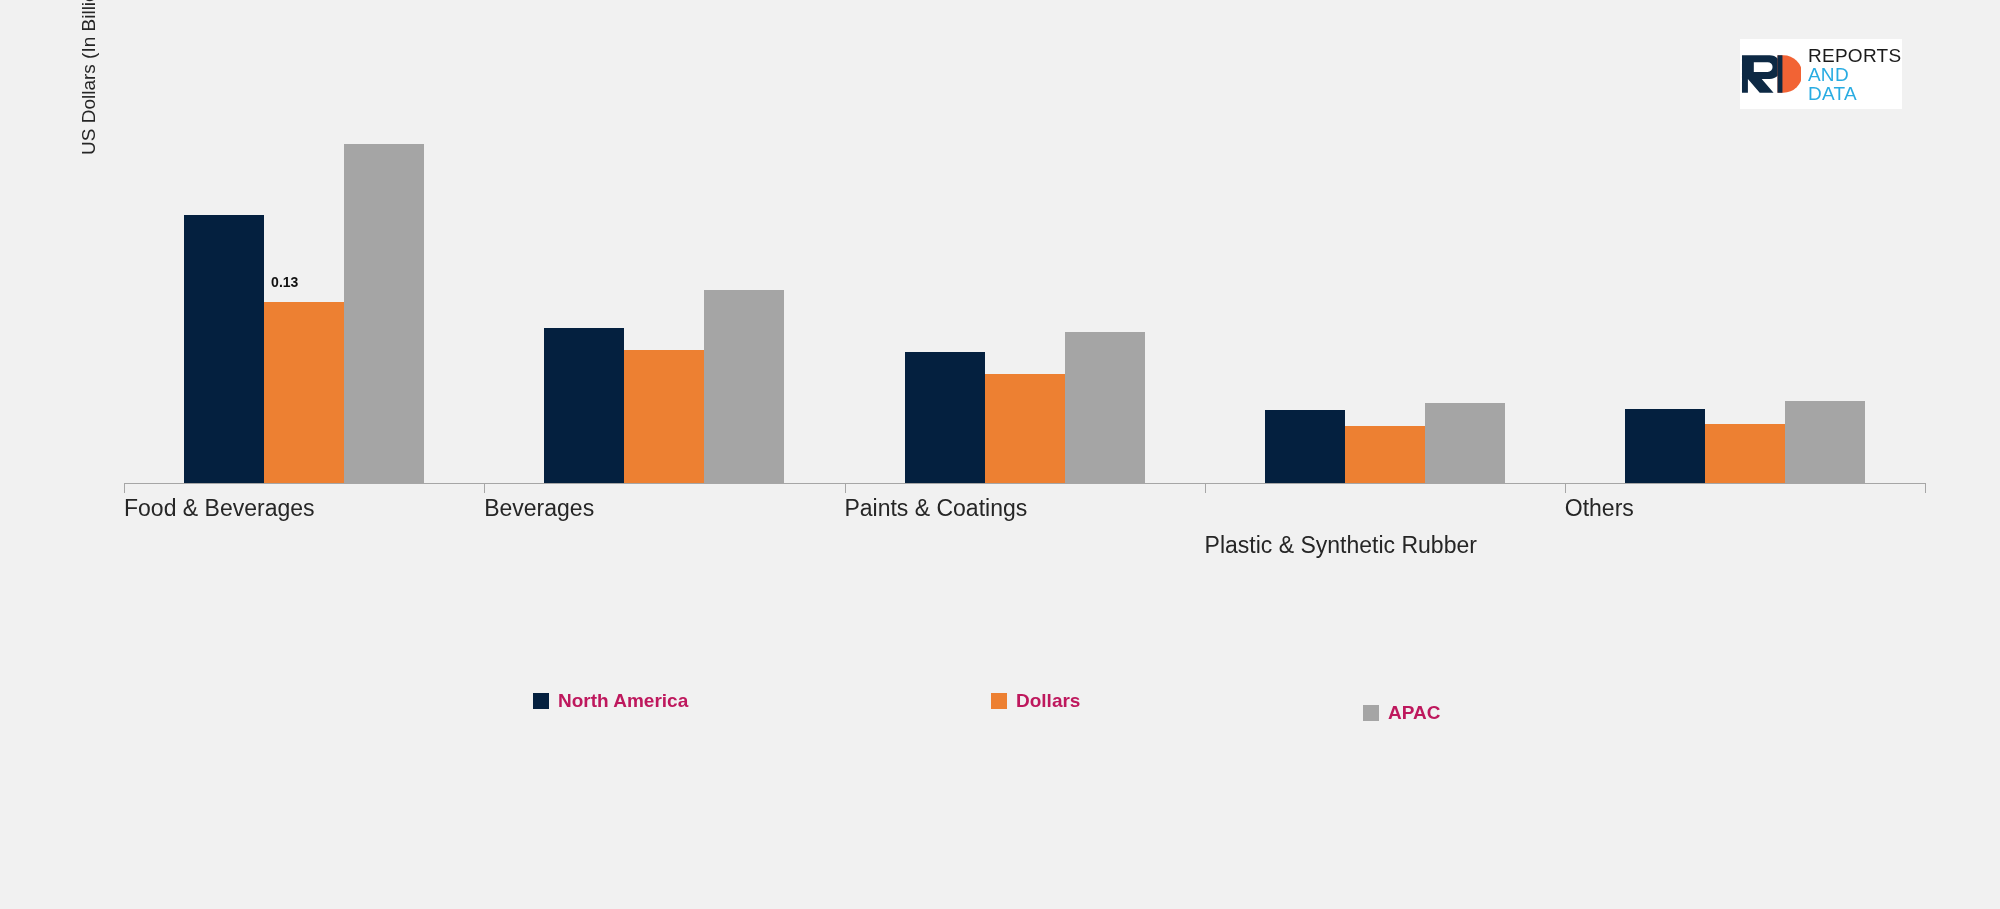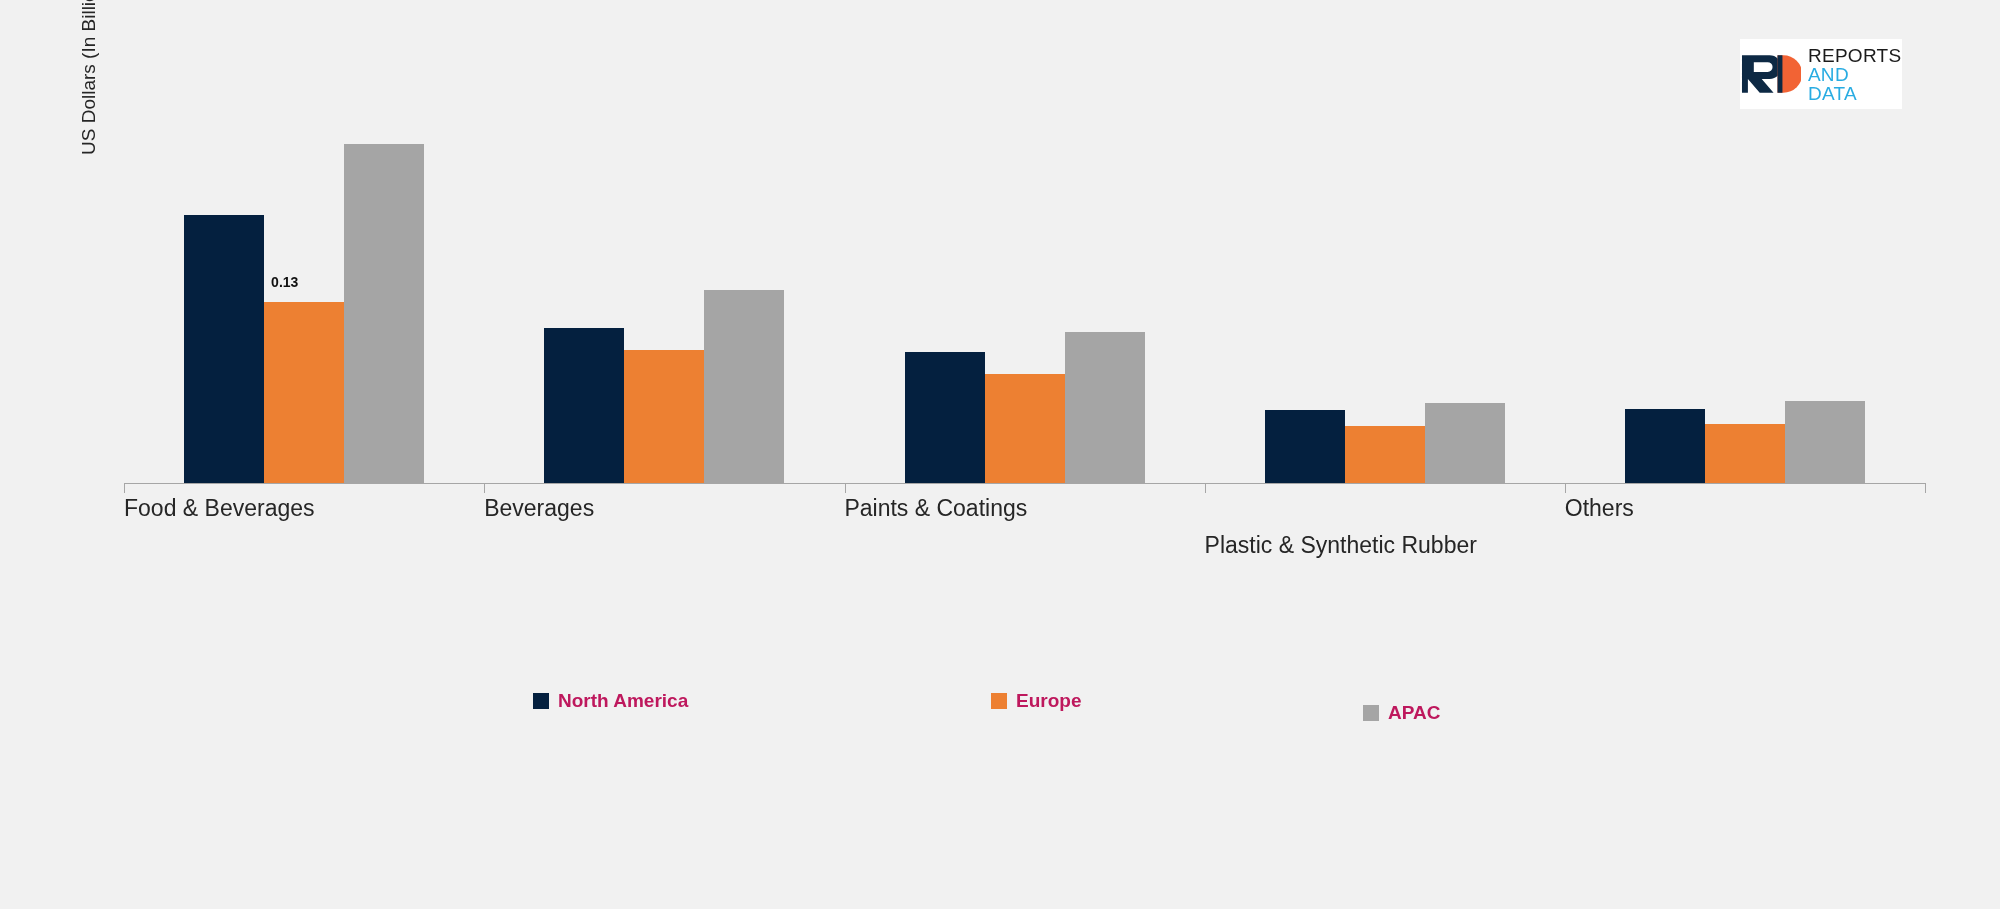--- a/index.html
+++ b/index.html
@@ -207,19 +207,19 @@
     </div>
 </div>
 
 <div id="legend">
     <div class="legend-item" style="left: 533px; top: 0px;">
       <span class="legend-swatch" style="background: rgb(4, 32, 63);"></span>
       <span class="legend-text">North America</span>
     </div>
     <div class="legend-item" style="left: 991px; top: 0px;">
       <span class="legend-swatch" style="background: rgb(237, 128, 50);"></span>
-      <span class="legend-text">Europe</span>
+      <span class="legend-text">Dollars</span>
     </div>
     <div class="legend-item" style="left: 1363px; top: 0px; margin-top: 12px;">
       <span class="legend-swatch" style="background: rgb(165, 165, 165);"></span>
       <span class="legend-text">APAC</span>
     </div>
   </div>
 
 </body></html>

